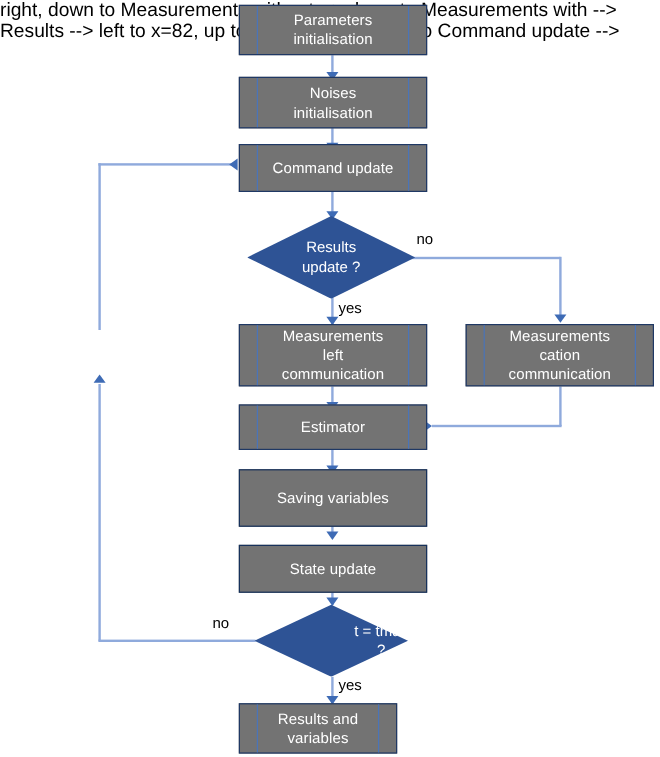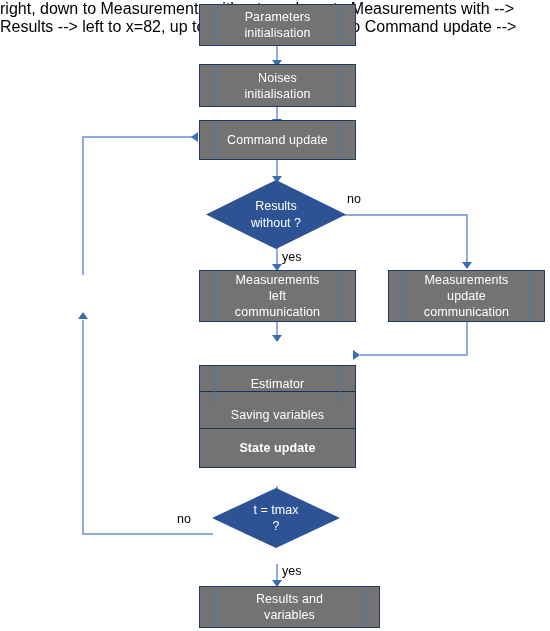--- a/index.html
+++ b/index.html
@@ -172,67 +172,67 @@
   <div class="node bars" style="left:199px;top:120px;width:157px;height:40px;">
     <span class="lbl">
       <span>Command update</span>
     </span>
   </div>
 
   <div class="diamond" style="left:206px;top:180px;width:140px;height:69px;">
     <div class="shape"></div>
     <span class="lbl">
       <span>Results</span><br>
-      <span>without ?</span>
+      <span>update ?</span>
     </span>
   </div>
 
   <div class="node bars" style="left:199px;top:270px;width:157px;height:52px;">
     <span class="lbl">
       <span>Measurements</span><br>
       <span>left</span><br>
       <span>communication</span>
     </span>
   </div>
 
   <div class="node bars" style="left:388px;top:270px;width:157px;height:52px;">
     <span class="lbl">
       <span>Measurements</span><br>
-      <span>update</span><br>
+      <span>cation</span><br>
       <span>communication</span>
     </span>
   </div>
 
-  <div class="node bars" style="left:199px;top:337px;width:157px;height:38px;margin-top:28px;">
+  <div class="node bars" style="left:199px;top:337px;width:157px;height:38px;">
     <span class="lbl">
       <span>Estimator</span>
     </span>
   </div>
 
   <div class="node plain" style="left:199px;top:391px;width:157px;height:48px;">
     <span class="lbl">
       <span>Saving variables</span>
     </span>
   </div>
 
-  <div class="node plain" style="left:199px;top:428px;width:157px;height:40px;font-weight:bold;">
+  <div class="node plain" style="left:199px;top:454px;width:157px;height:40px;">
     <span class="lbl">
       <span>State update</span>
     </span>
   </div>
 
-  <div class="diamond" style="left:212px;top:488px;width:128px;height:60px;">
+  <div class="diamond" style="left:212px;top:504px;width:128px;height:60px;justify-content:flex-end;">
     <div class="shape"></div>
     <span class="lbl">
       <span>t = tmax</span><br>
       <span>?</span>
     </span>
   </div>
 
-  <div class="node bars" style="left:199px;top:586px;width:181px;height:42px;">
+  <div class="node bars" style="left:199px;top:586px;width:132px;height:42px;">
     <span class="lbl">
       <span>Results and</span><br>
       <span>variables</span>
     </span>
   </div>
 
 
 </div>
 
 </body></html>

